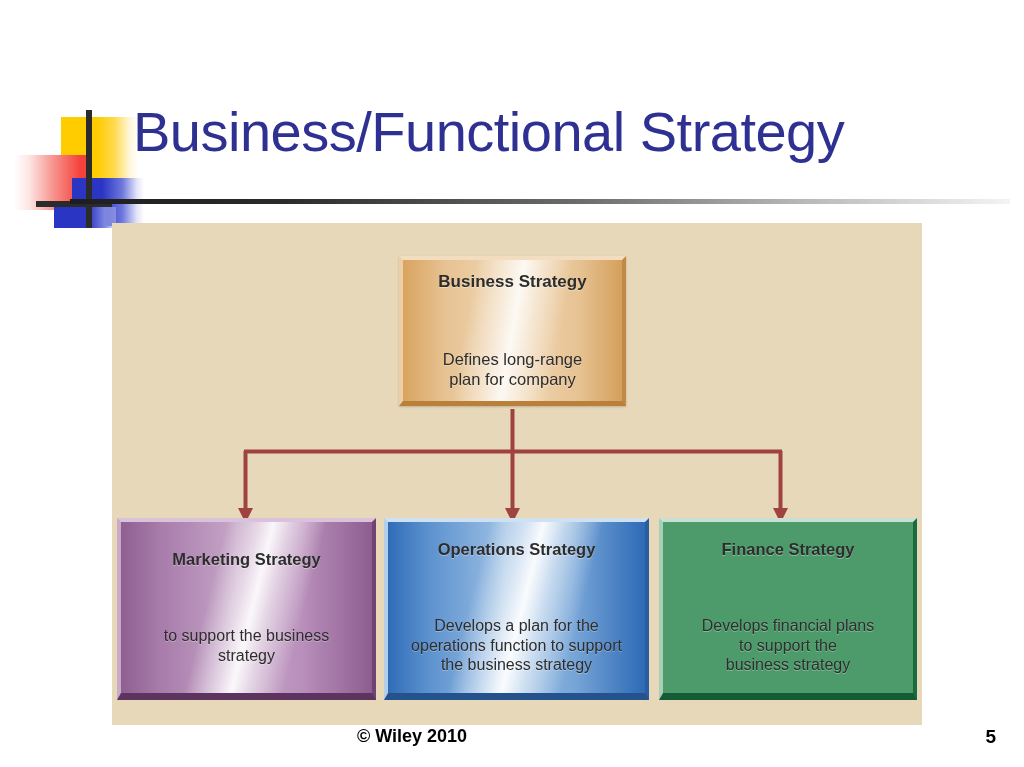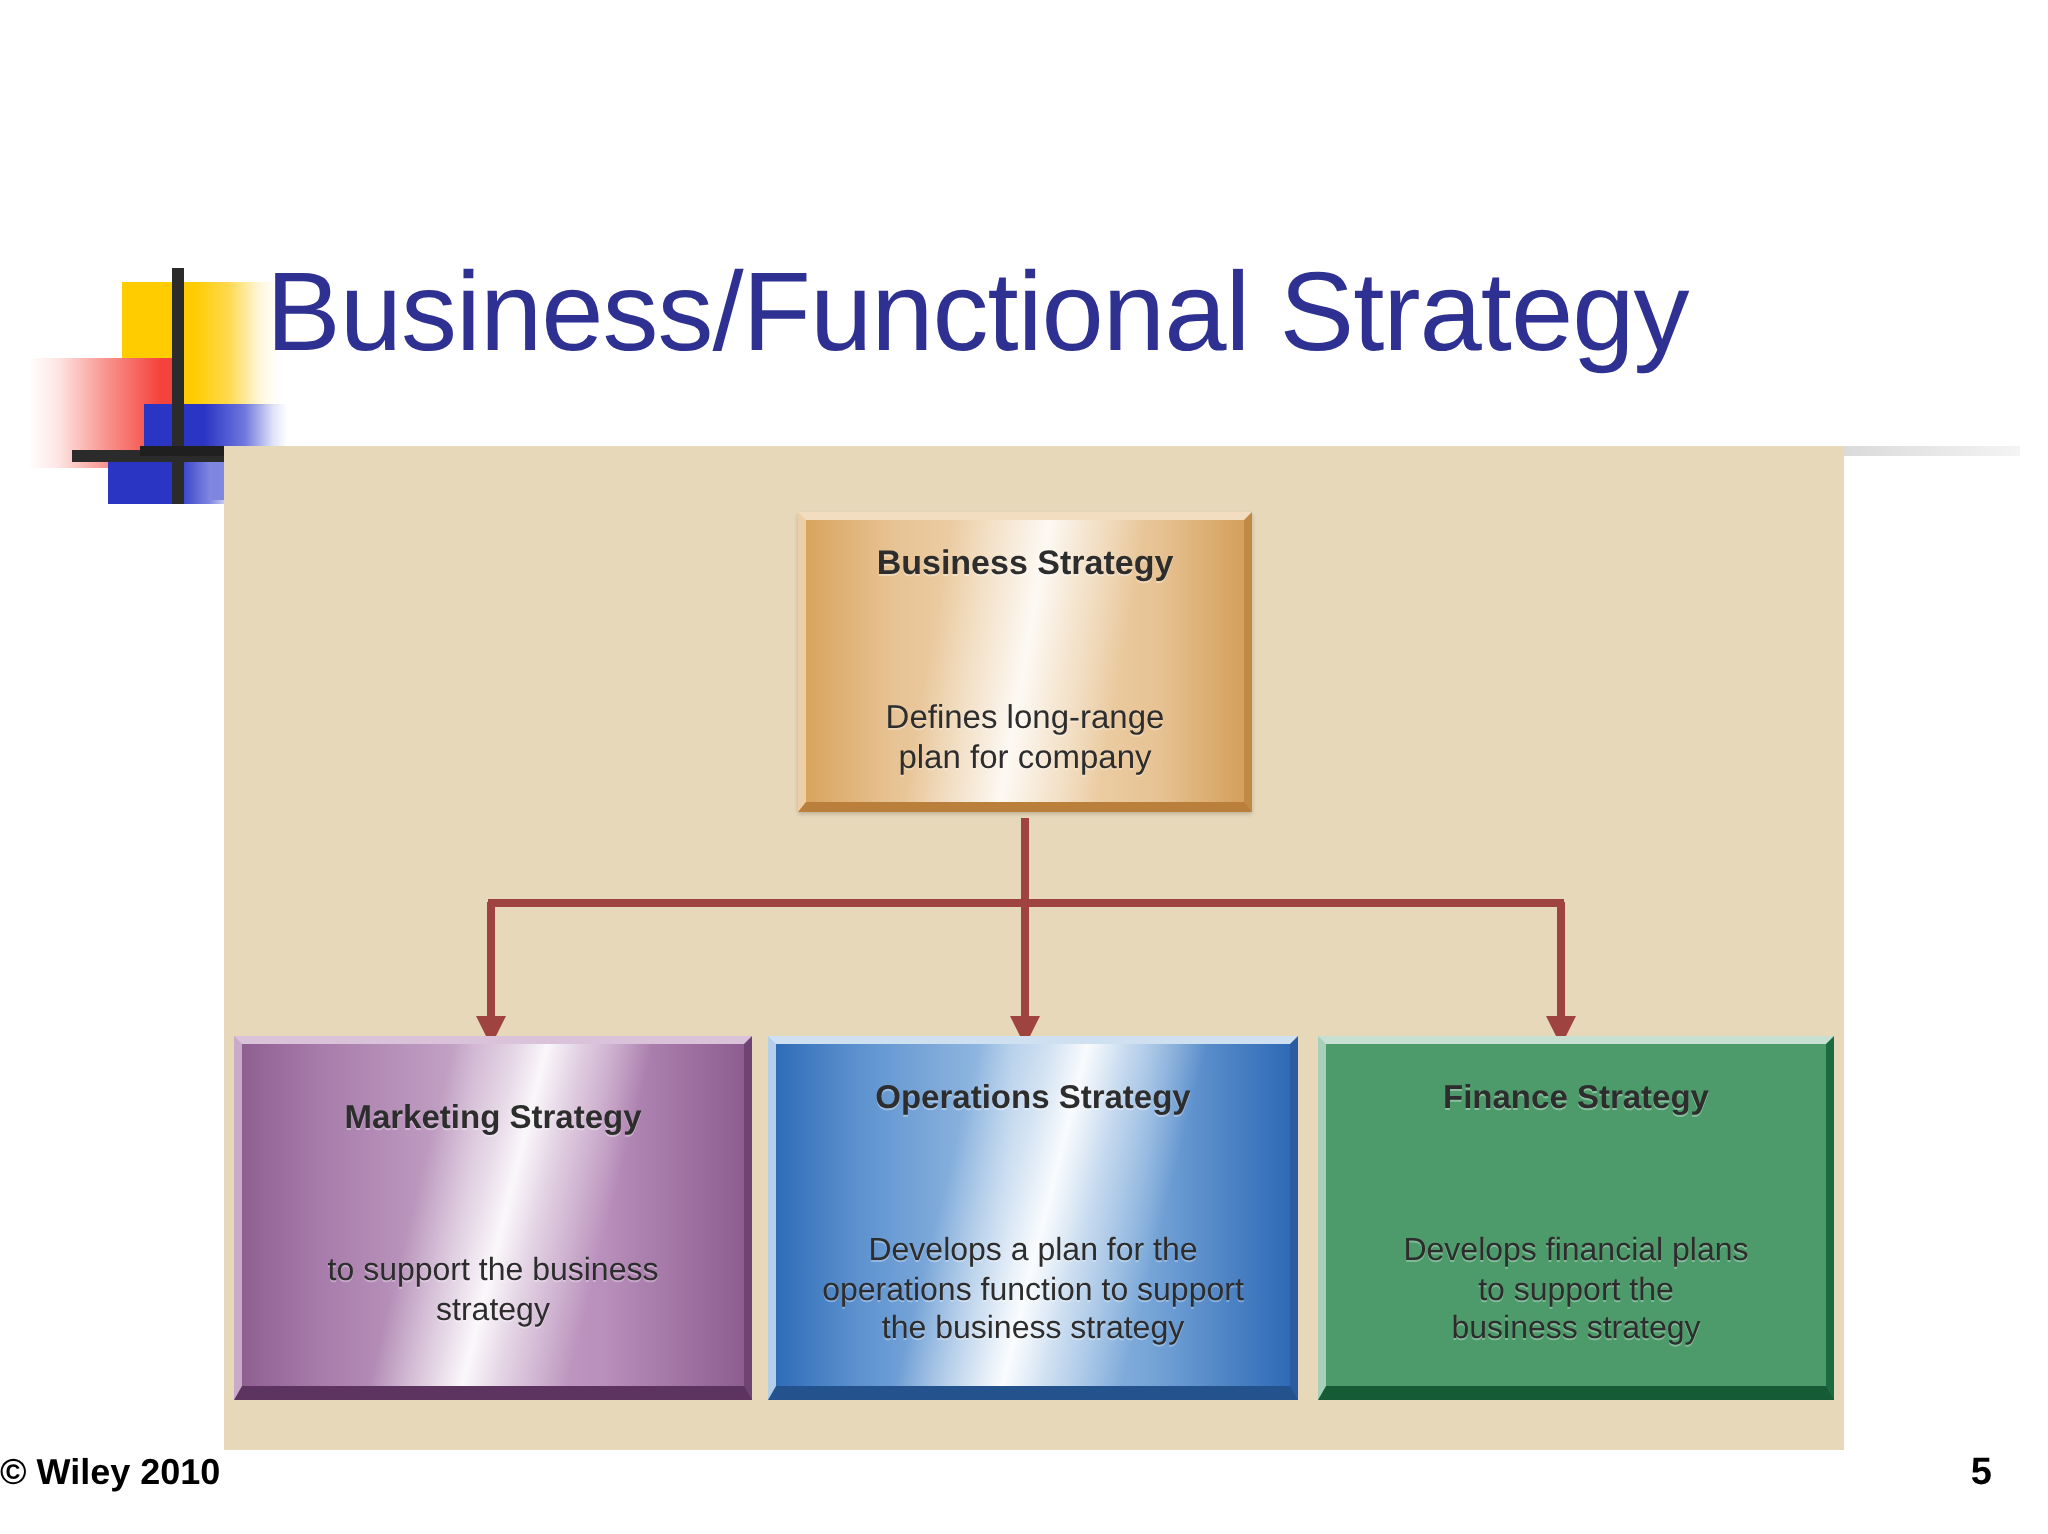--- a/index.html
+++ b/index.html
@@ -16,21 +16,20 @@
     font-family: "Liberation Sans", sans-serif;
   }
 
   
   #slide-title-area {
     position: absolute;
     left: 0;
     top: 0;
     width: 1024px;
     height: 222px;
-    margin-top: 24px;
   }
 
   
   #title-decoration {
     position: absolute;
     left: 14px;
     top: 110px;
     width: 120px;
     height: 118px;
   }
@@ -232,21 +231,21 @@
     height: 502px;
     pointer-events: none;
   }
 
   
   #footer-copyright {
     position: absolute;
     left: 0;
     top: 726px;
     width: 824px;
-    text-align: left;
+    text-align: center;
     font-size: 18px;
     font-weight: bold;
     color: #000000;
   }
   #footer-page-number {
     position: absolute;
     right: 28px;
     top: 726px;
     font-size: 19px;
     font-weight: bold;

